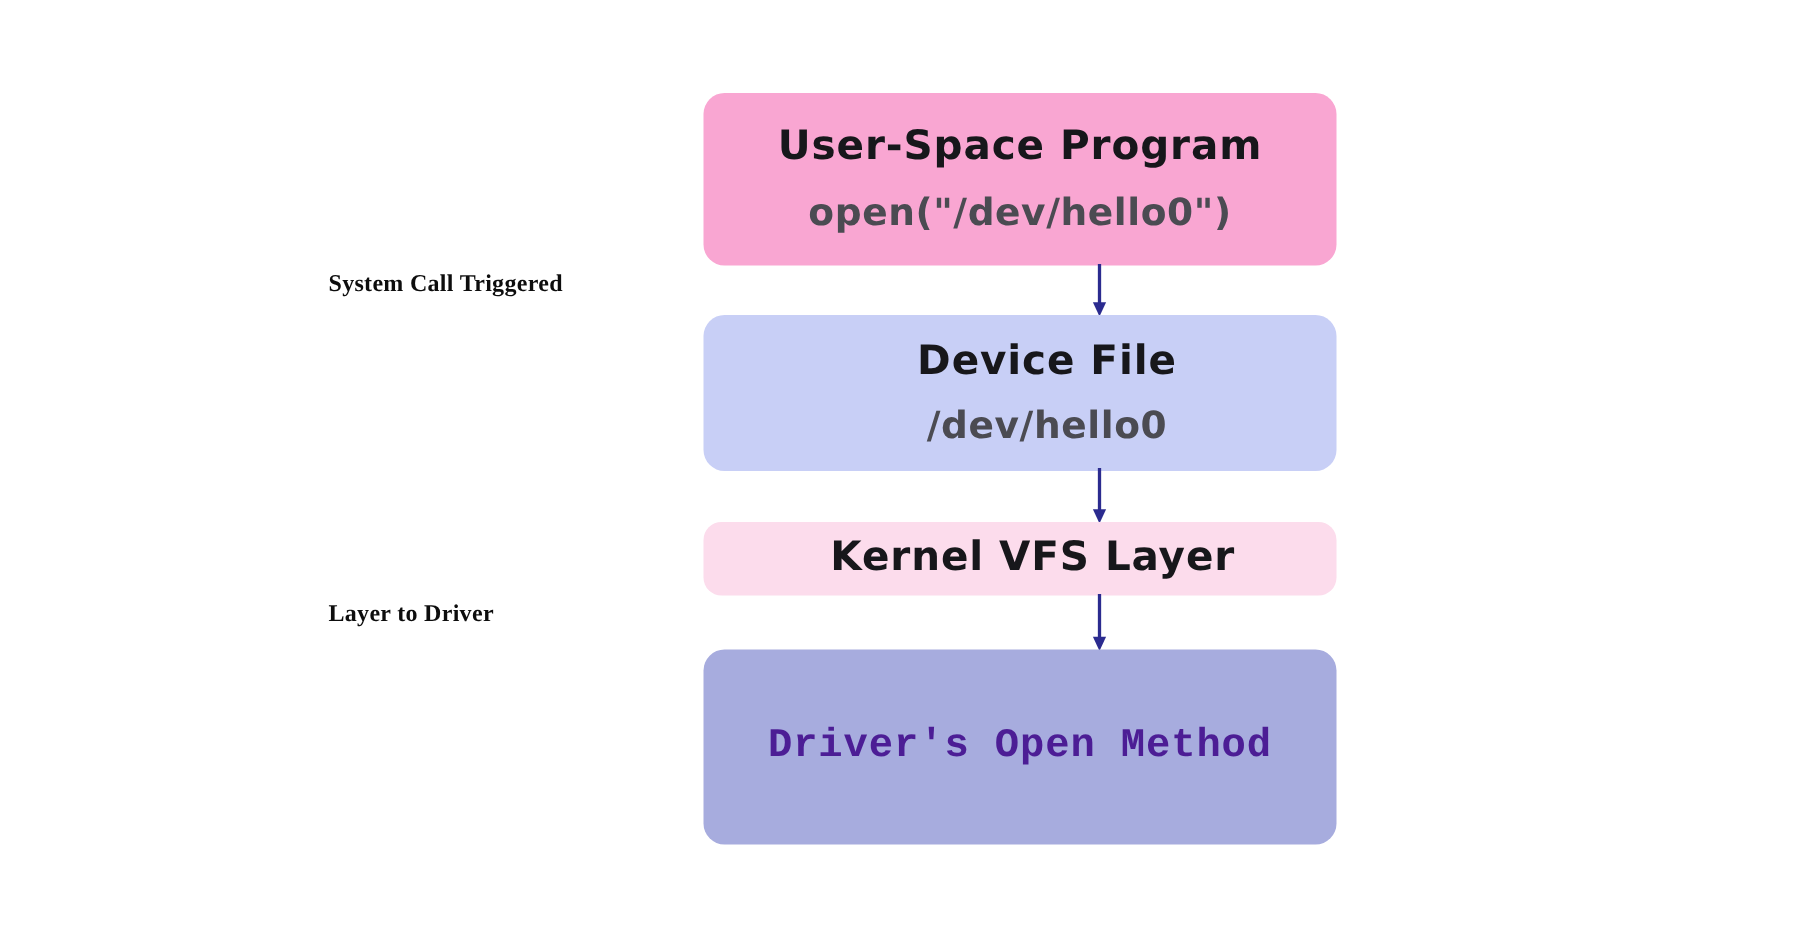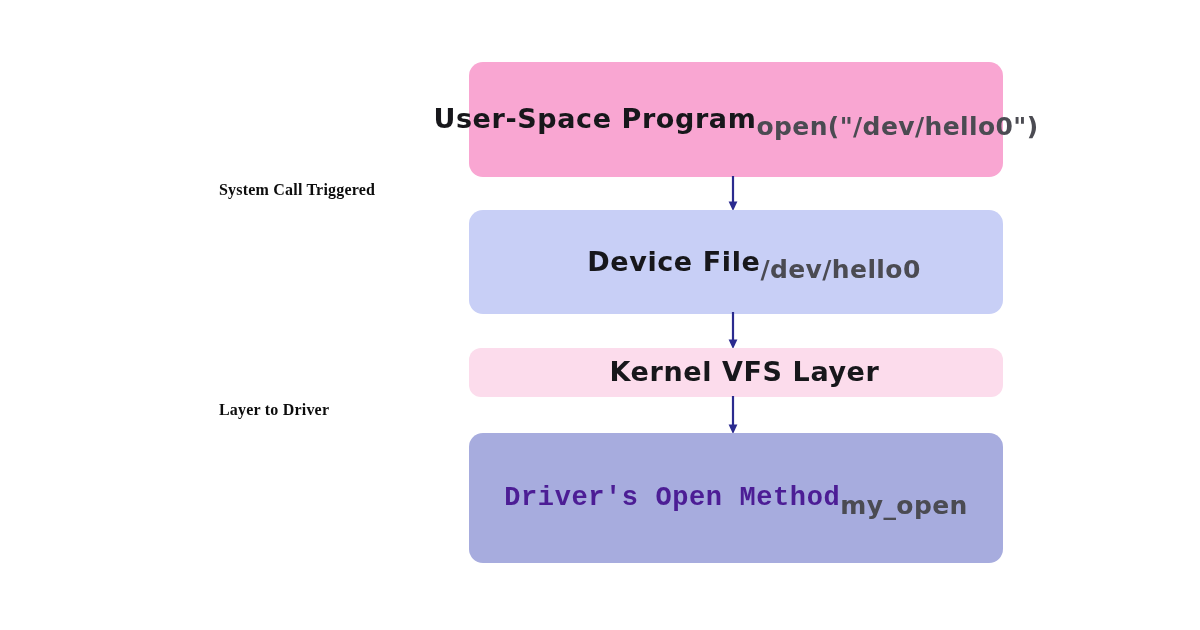--- a/index.html
+++ b/index.html
@@ -33,25 +33,25 @@
     line-height: 1;
   }
   #label-syscall   { top: 182px; }
   #label-vfs       { top: 314px; }
   #label-routed    { top: 402px; }
 
   
   .flow-box {
     position: absolute;
     left: 469px;
-    width: 534px;
+    width: 422px;
     box-sizing: border-box;
     border-radius: 14px;
     display: flex;
-    flex-direction: row;
+    flex-direction: column;
     align-items: center;
     justify-content: center;
   }
   .box-title {
     font-family: "DejaVu Sans", sans-serif;
     font-weight: bold;
     font-size: 27px;
     color: #17171b;
     letter-spacing: 0.6px;
     white-space: nowrap;
@@ -126,16 +126,15 @@
 
   <div class="arrow" id="arrow-3">
     <svg width="12" height="39" viewBox="0 0 12 39">
       <line x1="6" y1="0" x2="6" y2="31" stroke="#2b2b8f" stroke-width="2.2"></line>
       <polygon points="6,38 1.6,28.5 10.4,28.5" fill="#2b2b8f"></polygon>
     </svg>
   </div>
 
   <div class="flow-box" id="box-driver" style="background: rgb(167, 172, 222);">
     <div class="box-title" style="color: #4c1d95; font-family: Liberation Mono, monospace;">Driver's Open Method</div>
-    <div class="box-sub" style="color: rgb(75, 75, 82);">my_open</div>
   </div>
 
 </div>
 
 </body></html>

